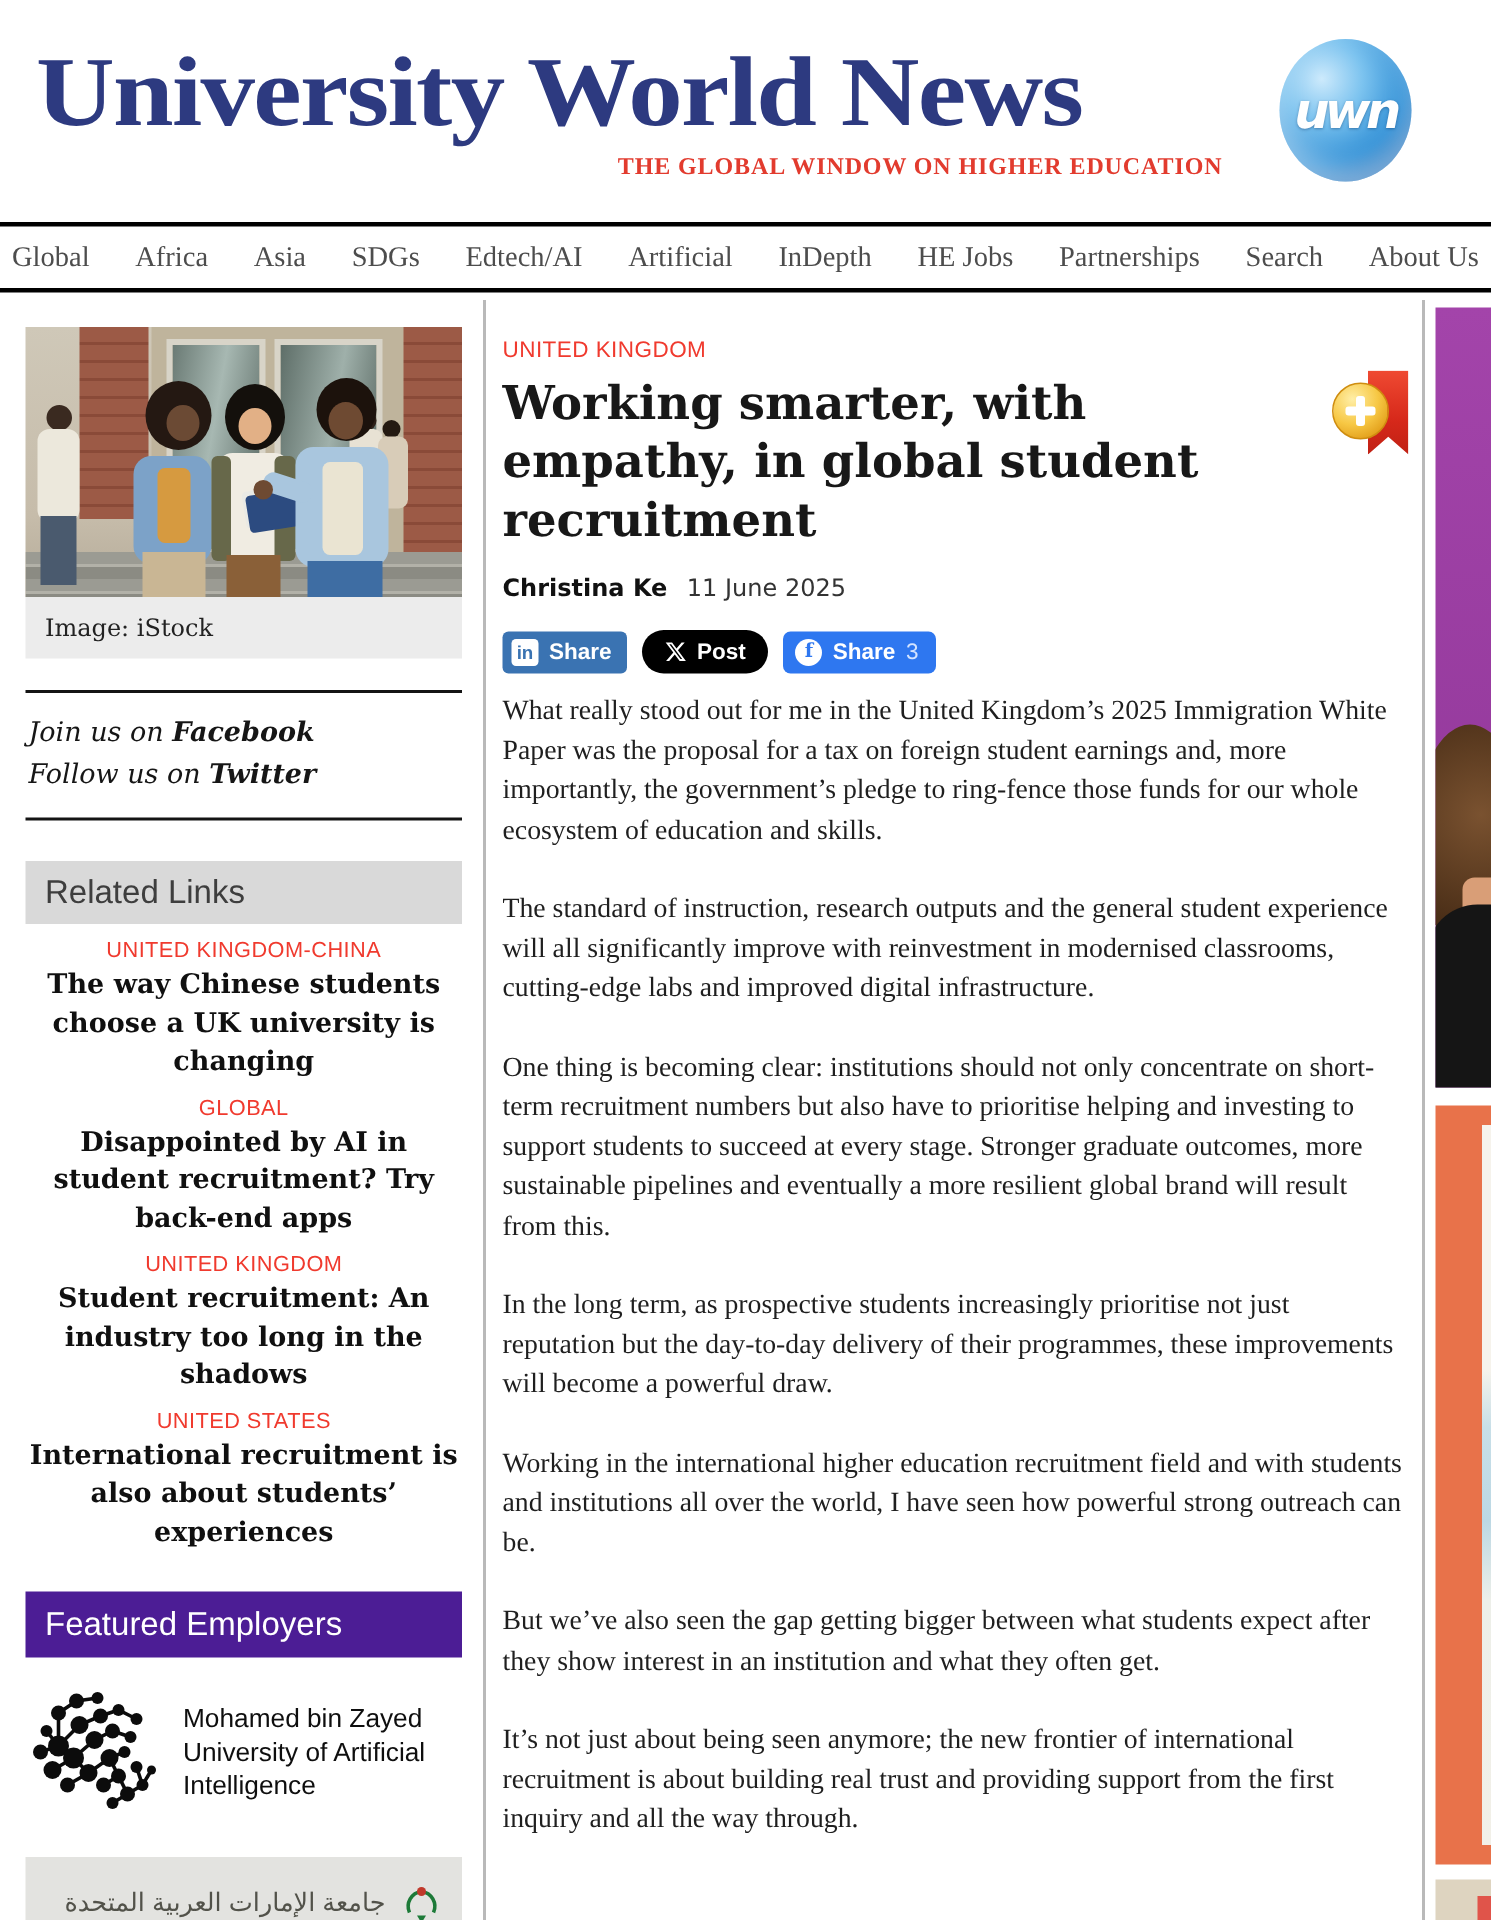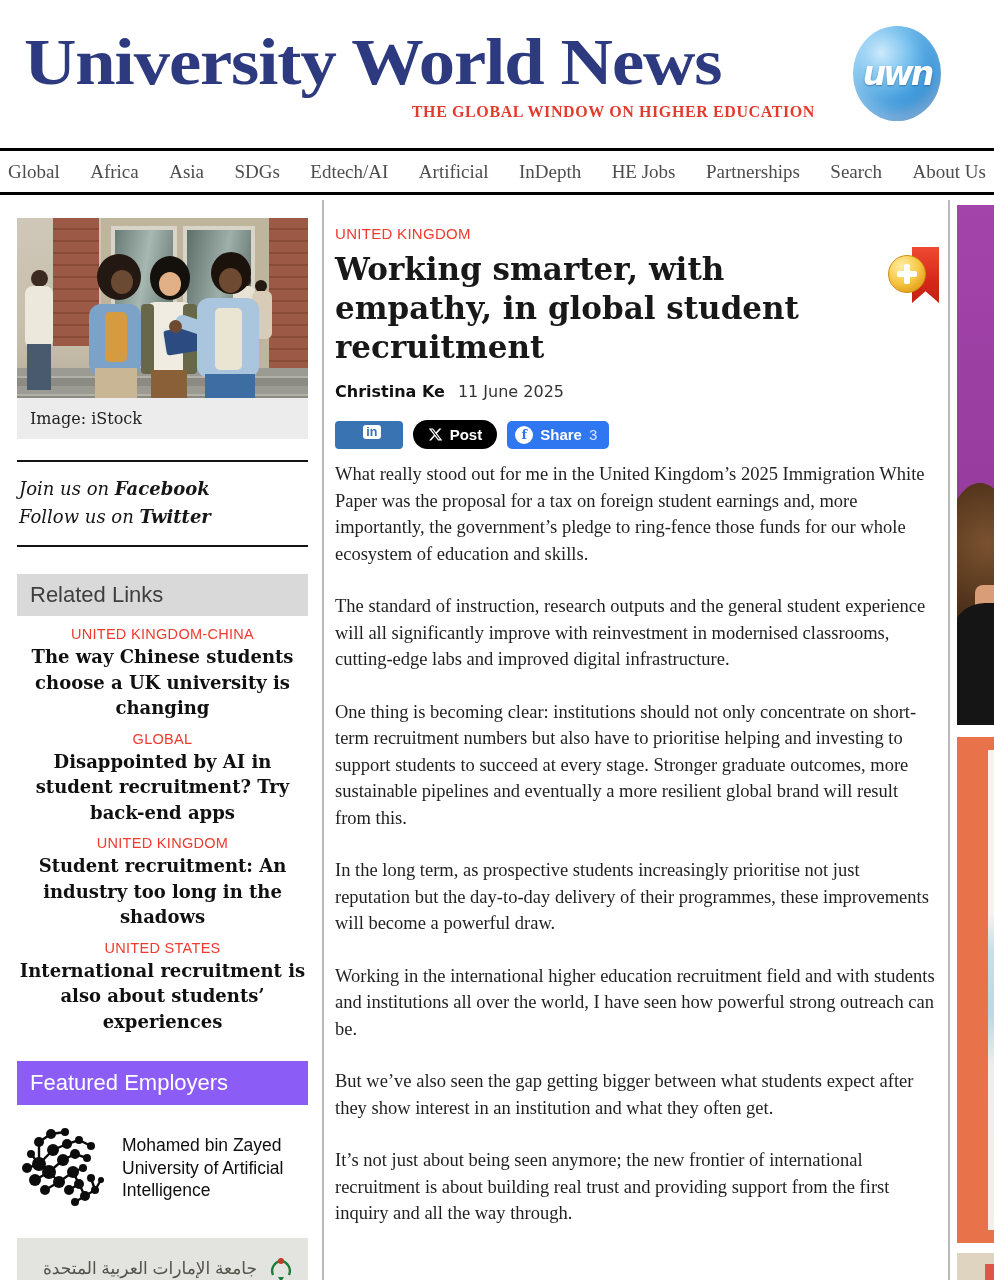--- a/index.html
+++ b/index.html
@@ -38,21 +38,21 @@
     background:linear-gradient(180deg,#cfc8b8 0%,#c6bcaa 70%,#b4ab99 100%); }
   .photo div { position:absolute; }
   .rule { border:none; border-top:2px solid #141414; }
   .caption { background:#ececec; padding:11px 13px; font-family:"DejaVu Serif", serif;
     font-size:16px; color:#222; }
   .social { padding:13px 2px 14px; font-family:"DejaVu Serif", serif; font-size:18px; color:#161616; }
   .social .line { line-height:28px; cursor:pointer;font-style:italic; }
   .rule.r1 { margin-top:21px; }
   .section-header { font-size:22px; padding:8px 13px; }
   .related-header { margin-top:27px; background:#d9d9d9; color:#3e3e3e; }
-  .featured-header { margin-top:27px; background:#8b5cf6; color:#fff; padding:9px 13px; }
+  .featured-header { margin-top:27px; background:#4c1d95; color:#fff; padding:9px 13px; }
   .related-list { margin-top:5px;text-align:center; }
   .rel-cat { margin-top:10px; font-size:14.5px; color:#f03a2e; letter-spacing:.3px; }
   .rel-title { display:block; font-family:"DejaVu Serif", serif; font-weight:bold; font-size:18px;
     line-height:25.5px; color:#101010; text-decoration:none; cursor:pointer; margin-top:2px; }
   .employer { margin-top:13px; display:flex; align-items:center; gap:13px; padding:2px 0 12px; cursor:pointer; }
   .employer-name { font-size:17.5px; line-height:22.5px; color:#0e0e0e; width:182px; }
   .employer-partial { margin-top:10px; background:#e3e3e0; height:80px; padding:17px 12px 0;
     display:flex; justify-content:flex-end; align-items:flex-start; gap:9px; cursor:pointer; }
   .uaeu-name { font-size:17px; color:#52524a; direction:rtl; padding-top:3px; }
 
@@ -61,21 +61,21 @@
   .category { margin-top:7px; font-size:15px; color:#f03a2e; letter-spacing:.3px; cursor:pointer; }
   h1.title { margin-top:8px; width:520px; font-family:"DejaVu Serif", serif; font-weight:bold;
     font-size:31px; line-height:39px; color:#181818; }
   .byline { margin-top:15px; display:flex; gap:13px; align-items:baseline;
     font-family:"DejaVu Sans", sans-serif; font-size:16px; }
   .author { font-weight:bold; color:#111; cursor:pointer; }
   .date { color:#333; }
   .share-row { margin-top:19px; display:flex; gap:10px; align-items:center; }
   .share-row button { display:flex; align-items:center; gap:7px; border:none; color:#fff;
     font-family:"Liberation Sans", sans-serif; font-weight:bold; font-size:15px; cursor:pointer; }
-  .btn-li { background:#3a73b2; border-radius:4px; padding:4px 10px 4px 16px; height:28px;flex-direction:column; }
+  .btn-li { background:#3a73b2; border-radius:4px; padding:4px 10px 4px 6px; height:28px; }
   .li-icon { background:#fff; color:#3a73b2; border-radius:3px; width:18px; height:18px;
     display:flex; align-items:center; justify-content:center; font-size:12.5px; font-weight:bold; }
   .btn-x { background:#000; border-radius:15px; padding:5px 15px; height:29px; }
   .btn-fb { background:#2e77f0; border-radius:5px; padding:4px 12px 4px 8px; height:28px; }
   .fb-icon { background:#fff; color:#2e77f0; border-radius:50%; width:18px; height:18px;
     display:flex; align-items:center; justify-content:center; font-size:13px; font-weight:bold;
     font-family:"DejaVu Serif", serif; }
   .fb-count { font-weight:normal; color:#d4e4ff; }
   .article p { margin-top:26px; font-family:"Liberation Serif", serif; font-size:18.5px;
     line-height:26.5px; color:#1f1f1f; }

